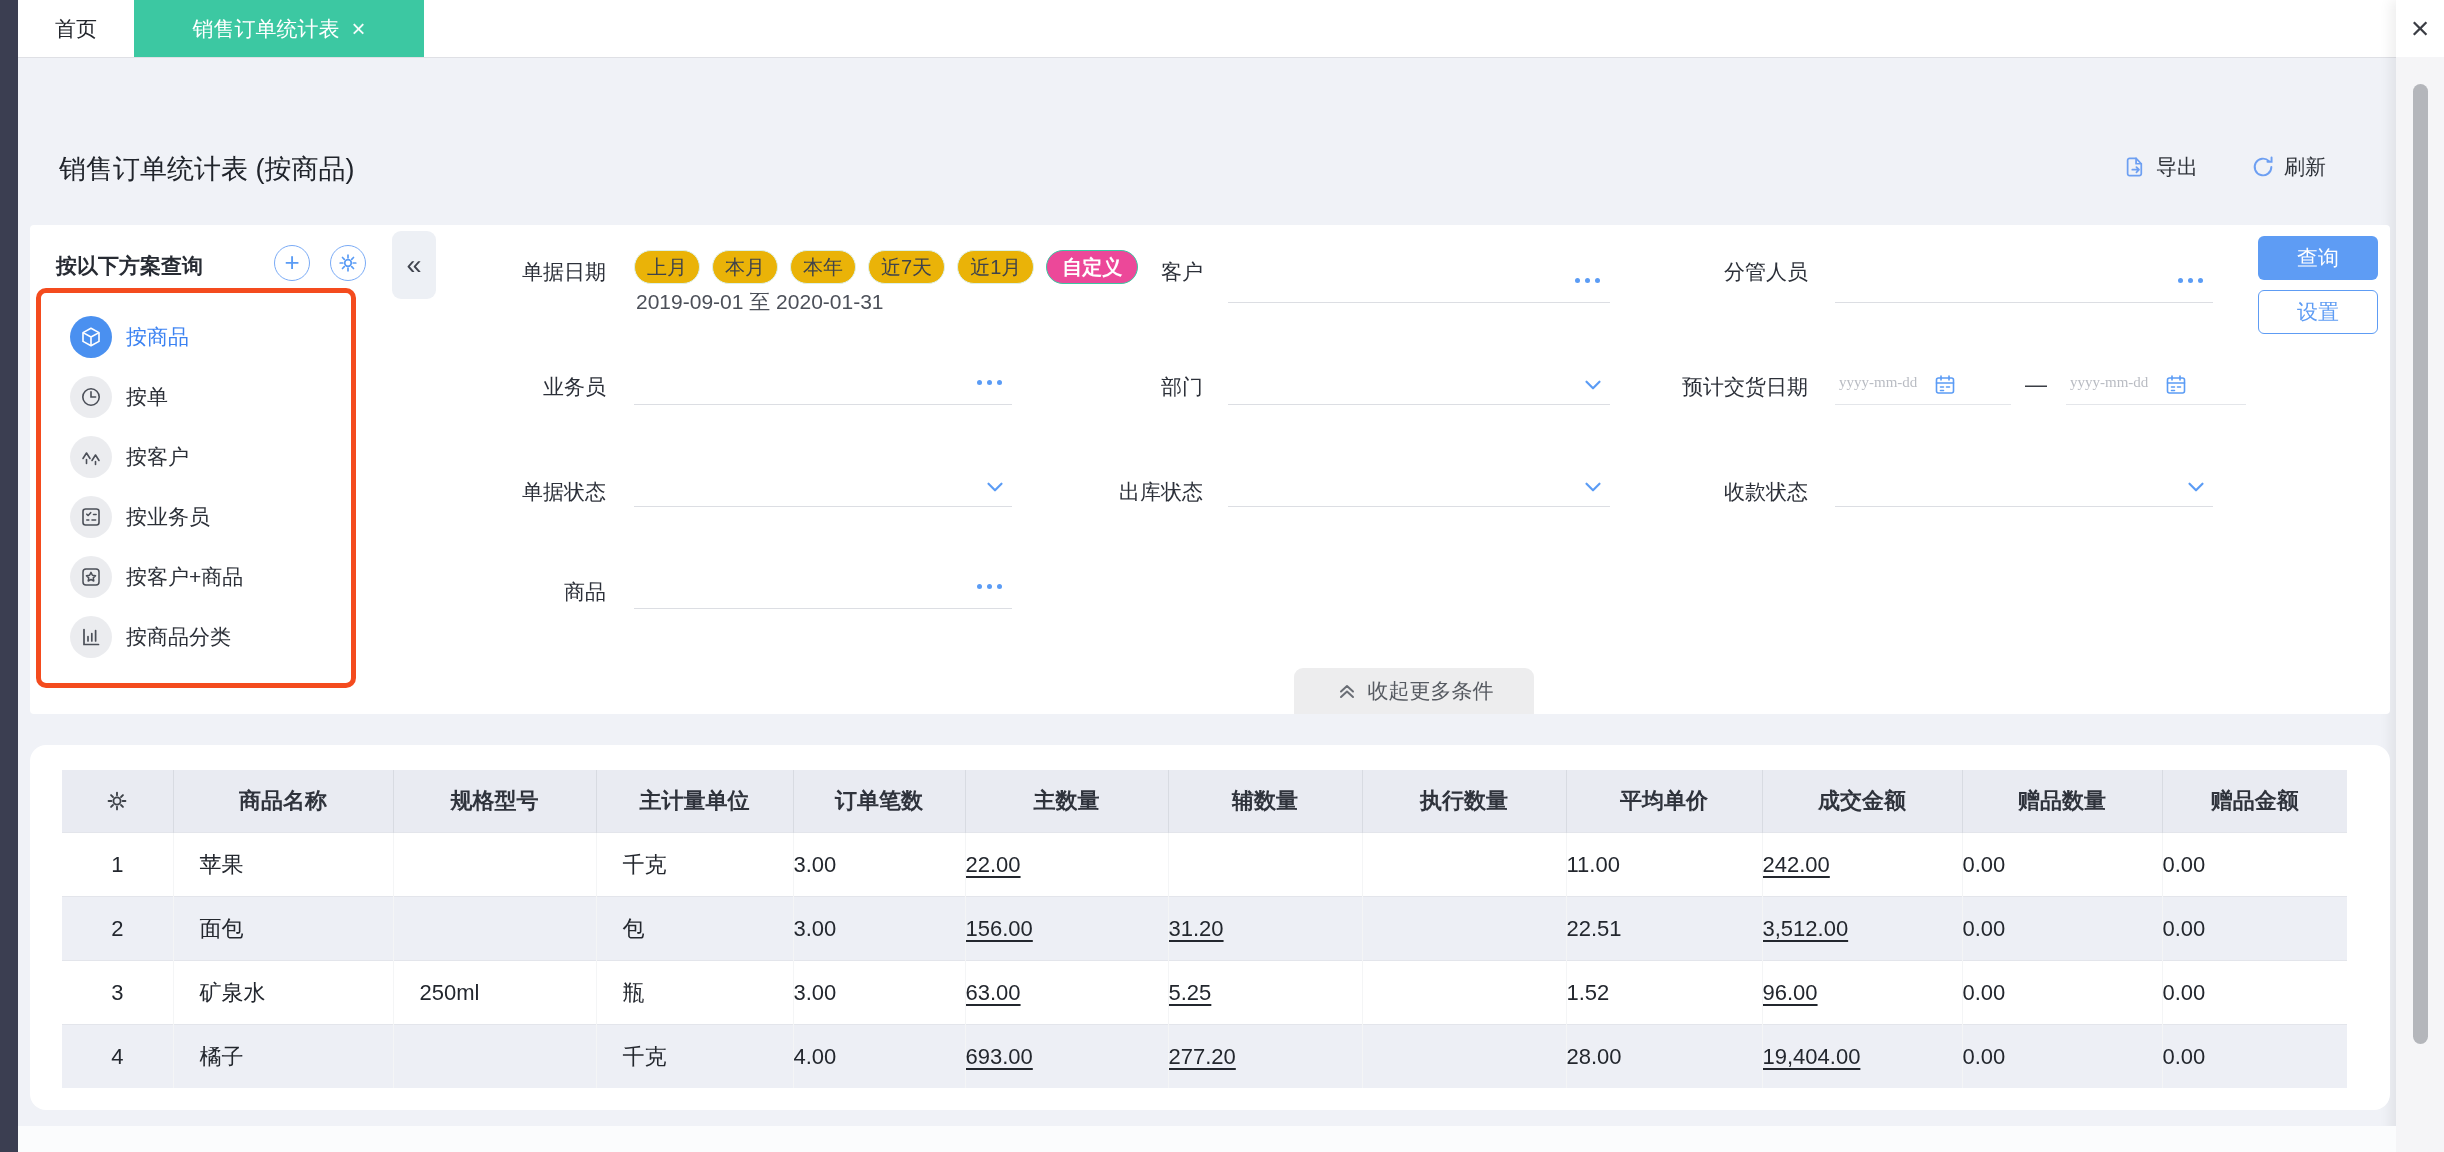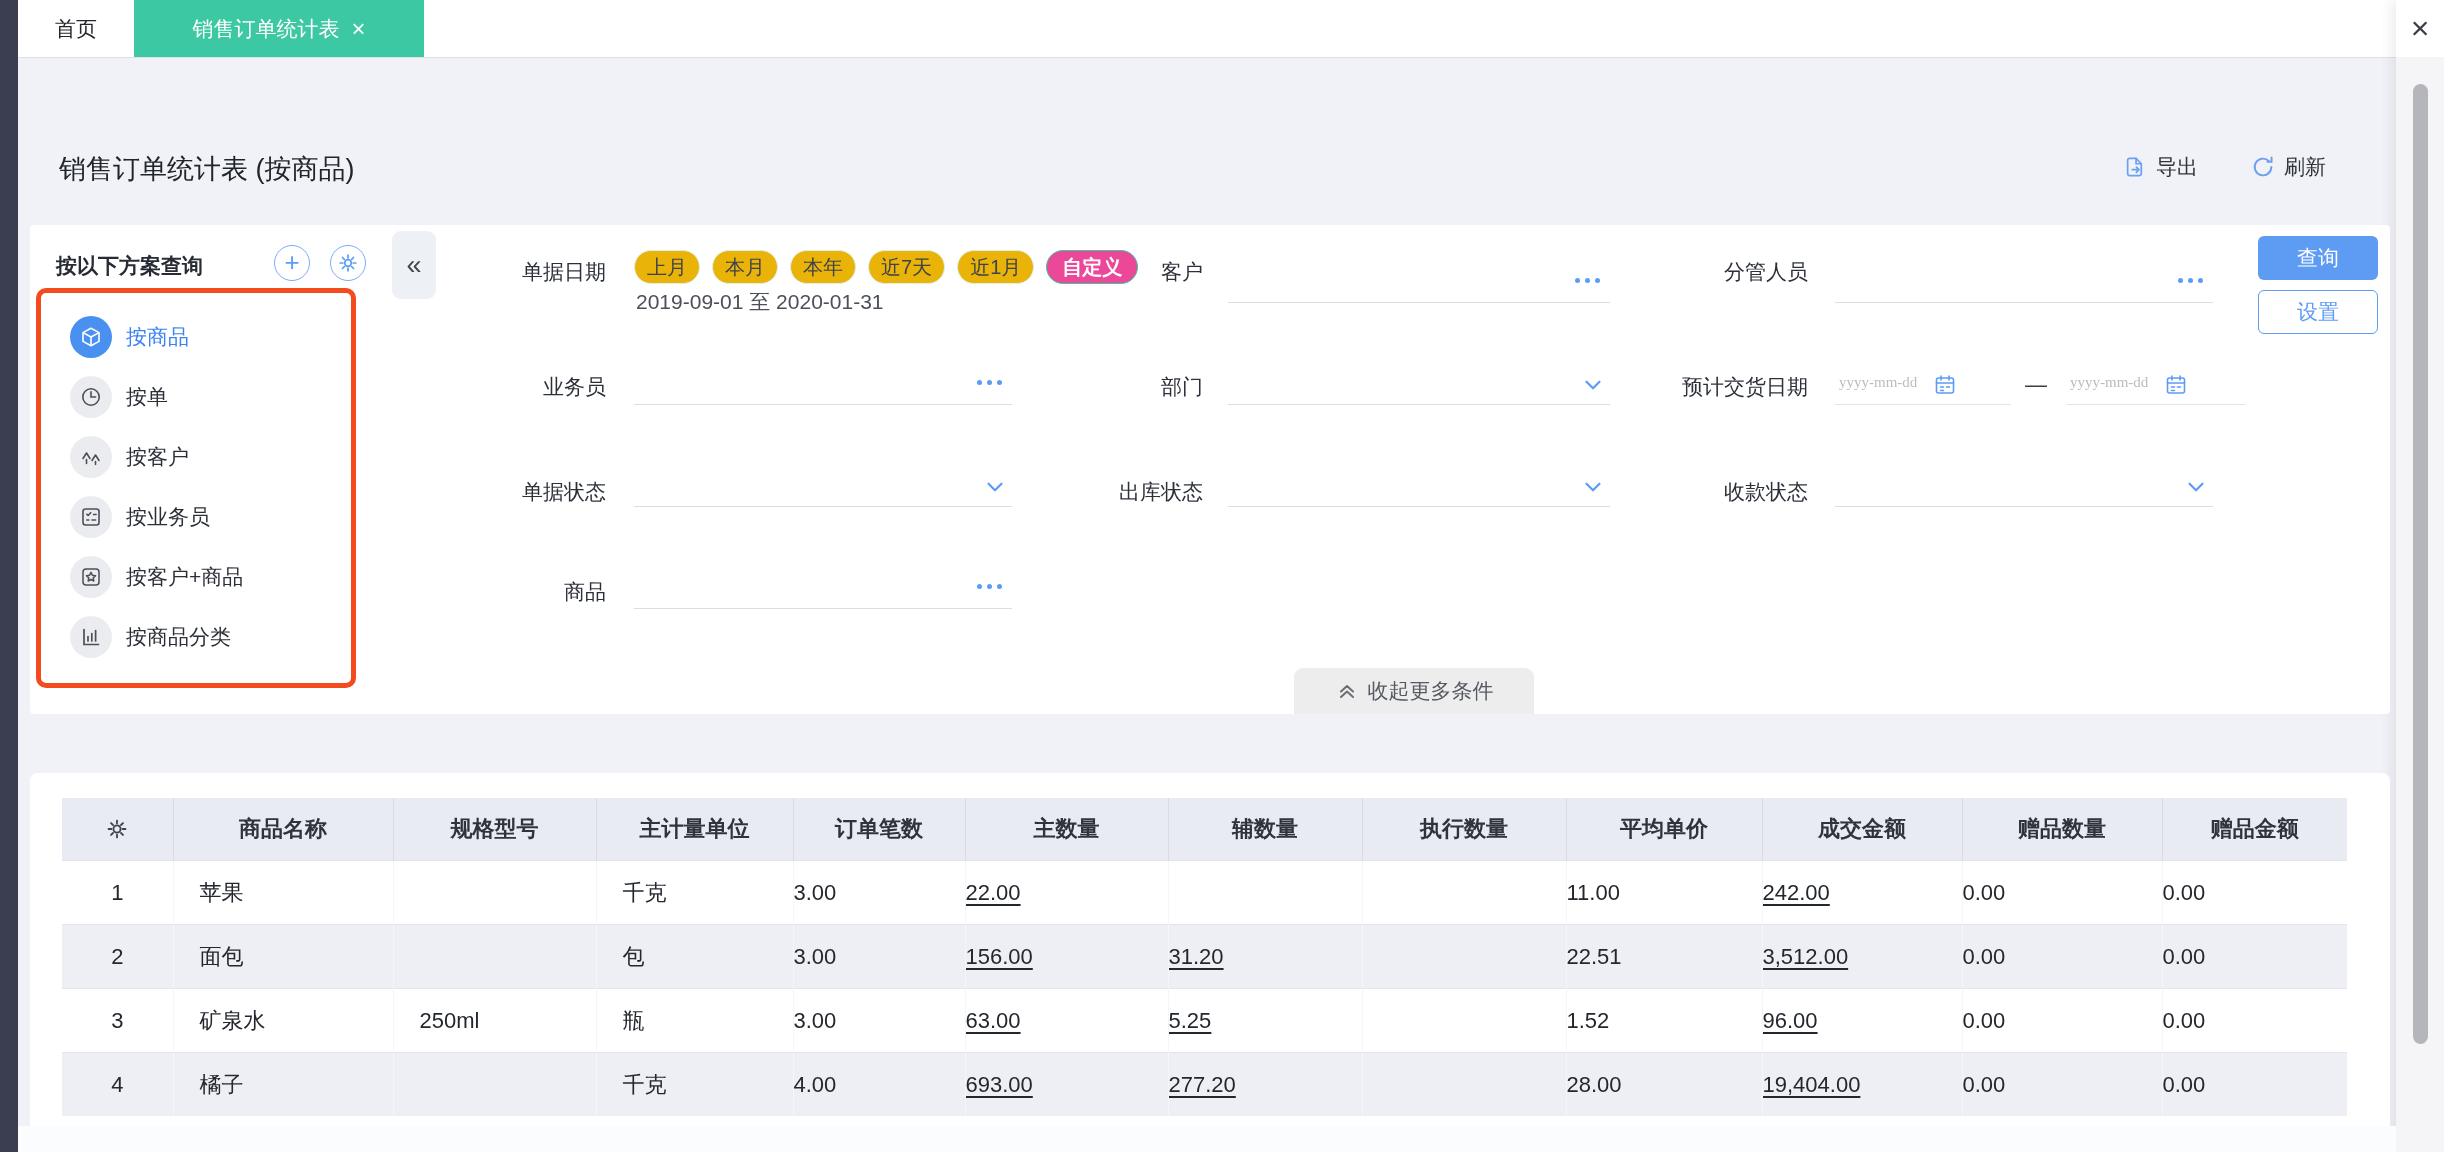--- a/index.html
+++ b/index.html
@@ -47,21 +47,21 @@
   .dfield input{position:absolute;left:2px;top:3px;width:112px;border:none;outline:none;background:transparent;font-size:15px;color:#0f766e;font-family:Liberation Serif, serif}
   .dfield input::placeholder{color:#b9bcc3}
   .ufield input::placeholder{color:#b9bcc3}
   .cal{position:absolute;left:98px;top:3px;color:#5b9cf5;cursor:pointer}
   .dash{position:absolute;font-size:22px;color:#3a3e45}
   .btn-query{position:absolute;left:2228px;top:11px;width:120px;height:44px;background:#5e9cf4;color:#fff;font-size:21px;border:none;border-radius:6px;cursor:pointer;font-family:inherit}
   .btn-settings{position:absolute;left:2228px;top:65px;width:120px;height:44px;background:#fff;color:#5e9cf4;font-size:21px;border:1.6px solid #5e9cf4;border-radius:6px;cursor:pointer;font-family:inherit;box-sizing:border-box}
   .collapse-bar{position:absolute;left:1264px;top:443px;width:240px;height:46px;background:#ededee;border-radius:9px 9px 0 0;display:flex;align-items:center;justify-content:center;gap:9px;font-size:21px;color:#565a61;cursor:pointer}
   .collapse-bar svg{color:#6a6e75}
   
-  .table-panel{position:absolute;left:30px;top:773px;width:2360px;height:365px;background:#fff;border-radius:8px}
+  .table-panel{position:absolute;left:30px;top:745px;width:2360px;height:365px;background:#fff;border-radius:16px}
   table.grid{position:absolute;left:32px;top:25px;width:2285px;border-collapse:collapse;table-layout:fixed}
   table.grid th{height:62px;background:#e9ebf2;font-size:22px;font-weight:700;color:#2f333c;border-left:1px solid #d8dbe2;padding:0}
   table.grid th:first-child{border-left:none}
   table.grid td{height:63px;font-size:22px;color:#23272e;border-top:1px solid #e3e5eb;border-left:1px solid rgba(40,50,70,.05);padding:0;overflow:hidden;white-space:nowrap}
   table.grid td:first-child{border-left:none}
   tr.zebra td{background:#edeff5}
   .al{text-align:left;padding-left:26px !important}
   .ar{text-align:left;padding-right:26px !important}
   .ac{text-align:center}
   .link{text-decoration:underline;text-underline-offset:4px;cursor:pointer}

